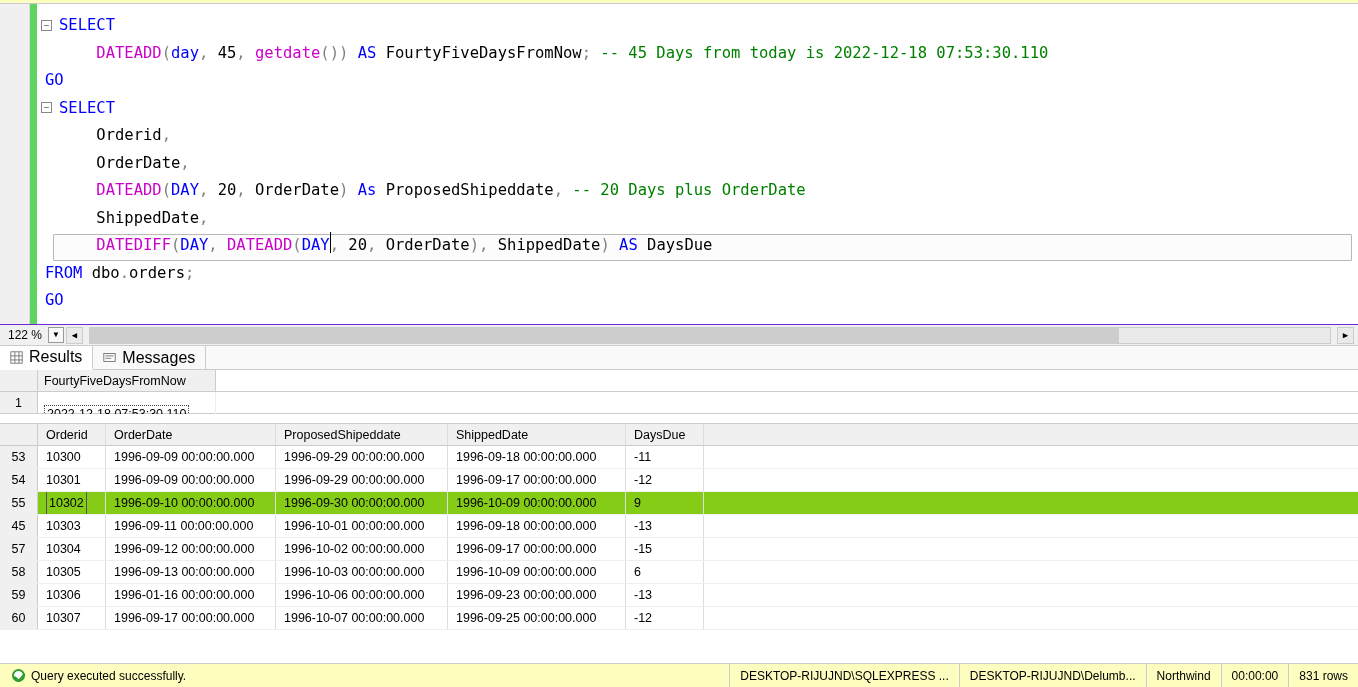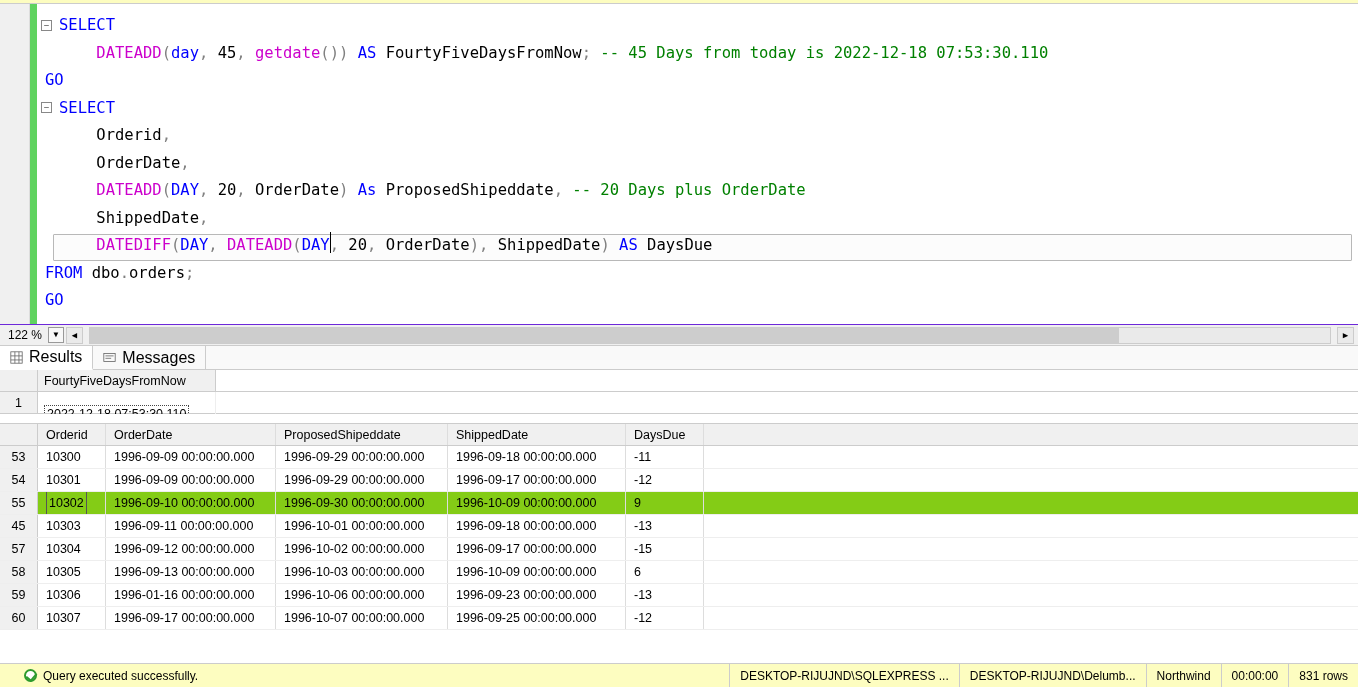--- a/index.html
+++ b/index.html
@@ -67,21 +67,21 @@
   .g2c { border-right: 1px solid #ddd; padding: 0 8px; line-height: 22px; white-space: nowrap; overflow: hidden; }
   .col-orderid { width: 68px; }
   .col-orderdate { width: 170px; }
   .col-proposed { width: 172px; }
   .col-shipped { width: 178px; }
   .col-daysdue { width: 78px; }
   .focused2 span { border: 1px solid #555; padding: 16px 2px; }
 
   
   .status { display: flex; height: 24px; background: #fdfdc0; border-top: 1px solid #ccc; font-family: 'Segoe UI', sans-serif; font-size: 12px; align-items: center; }
-  .status-left { flex: 1; display: flex; align-items: center; gap: 6px; padding-left: 24px; }
+  .status-left { flex: 1; display: flex; align-items: center; gap: 6px; padding-left: 12px; }
   .status-seg { border-left: 1px solid #ccc; padding: 0 10px; height: 24px; line-height: 24px; white-space: nowrap; text-align: center; }
   .ok-icon { width: 13px; height: 13px; border-radius: 50%; background: #fff; border: 2px solid #2e9b2e; position: relative; }
   .ok-icon::after { content: ""; position: absolute; left: 2px; top: 0px; width: 5px; height: 8px; border-right: 2px solid #2e9b2e; border-bottom: 2px solid #2e9b2e; transform: rotate(40deg); }
 </style>
 </head>
 <body>
 
 <div class="container">
   <div class="topbar"></div>
 

